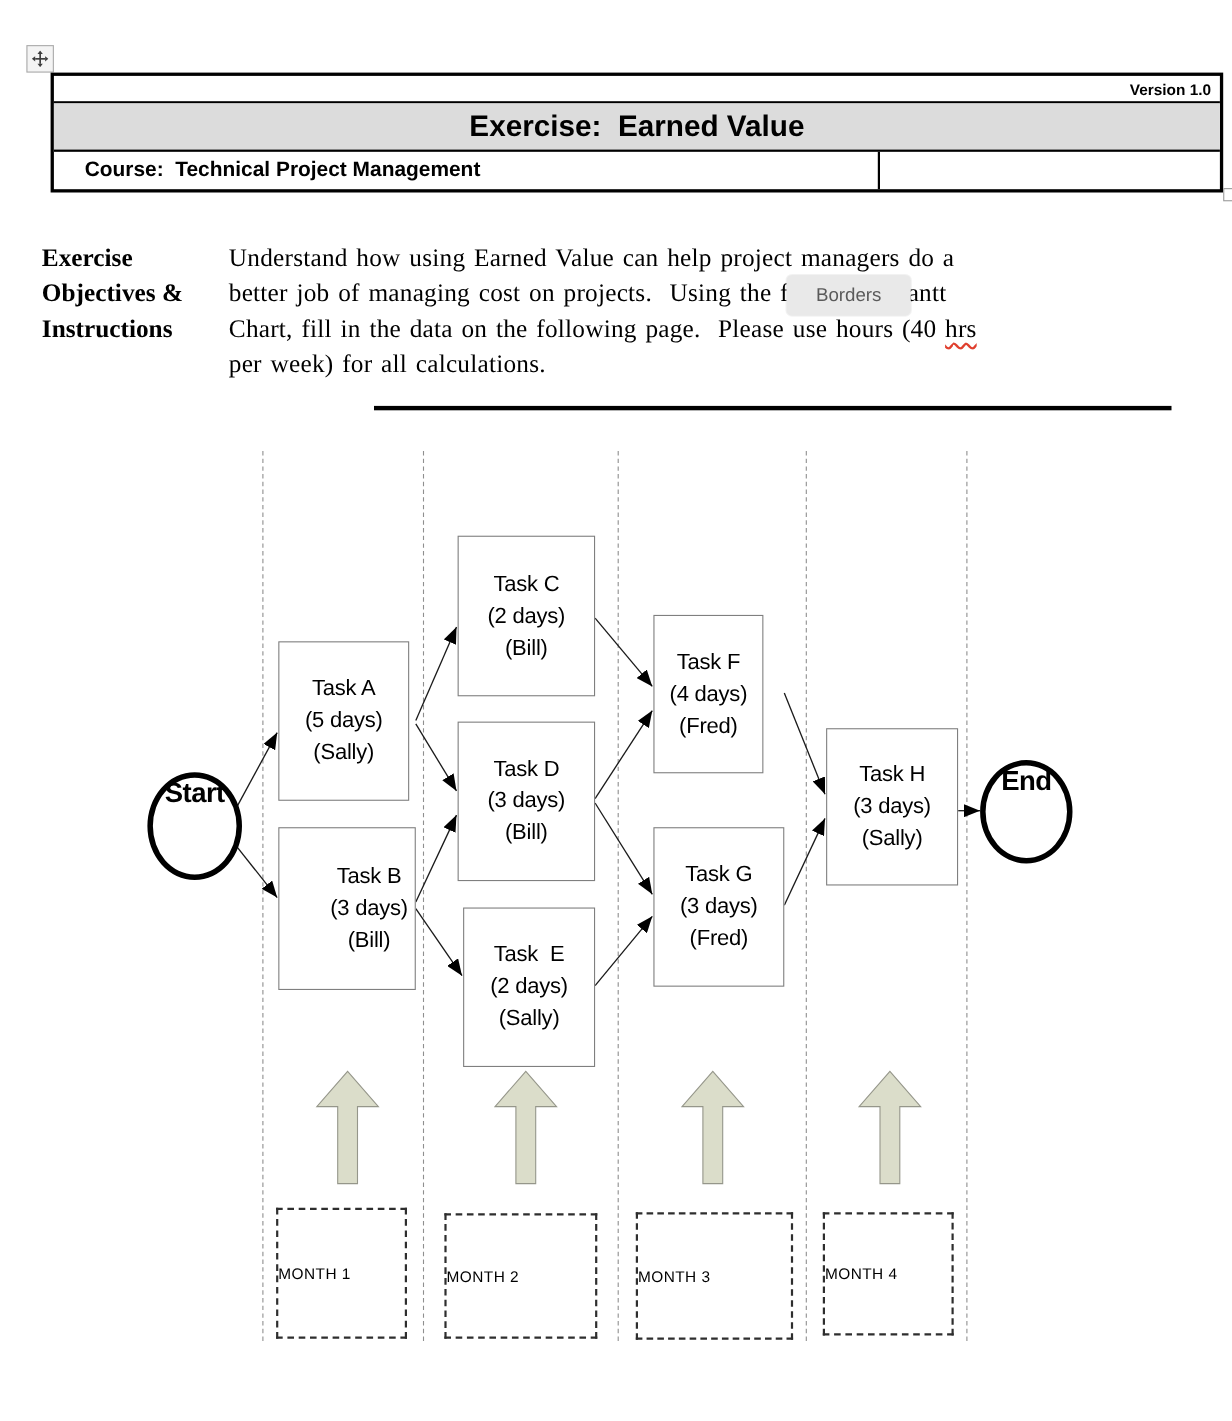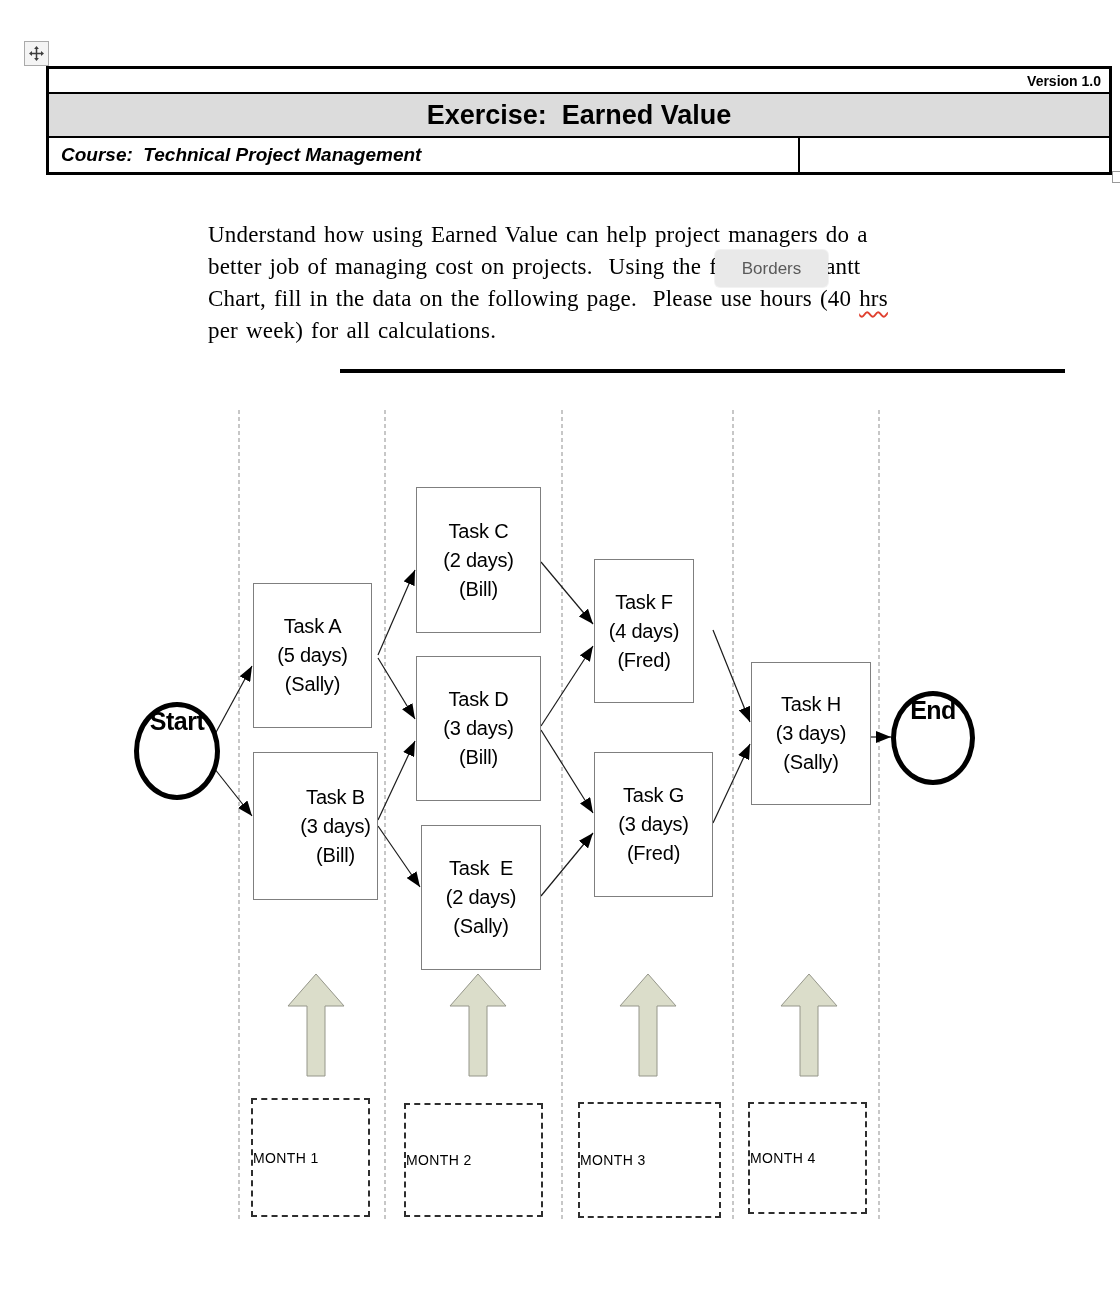--- a/index.html
+++ b/index.html
@@ -15,21 +15,21 @@
   
   .header-table{position:absolute;left:46px;top:66px;width:1066px;border:3px solid #000;
                 box-sizing:border-box;background:#fff;}
   .header-table .row{box-sizing:border-box;white-space:pre;}
   .version-row{height:25px;border-bottom:2px solid #000;display:flex;align-items:center;
                justify-content:flex-end;padding-right:8px;font-size:14px;font-weight:bold;}
   .title-row{height:44px;border-bottom:2px solid #000;display:flex;align-items:center;
              justify-content:center;font-size:27px;font-weight:bold;}
   .course-row{height:34px;display:flex;}
   .course-cell{width:751px;box-sizing:border-box;border-right:2px solid #000;display:flex;
-               align-items:center;padding-left:12px;font-size:19px;font-weight:bold;white-space:pre;font-style:italic;}
+               align-items:center;padding-left:28px;font-size:19px;font-weight:bold;white-space:pre;}
   .blank-cell{flex:1;}
 
   
   .instructions-heading{position:absolute;left:38px;top:219px;width:168px;
         font-family:"Liberation Serif",serif;font-weight:bold;font-size:23px;line-height:32px;}
   .instructions-body{position:absolute;left:208px;top:219px;width:800px;
         font-family:"Liberation Serif",serif;font-size:23px;line-height:32px;
         letter-spacing:0.2px;word-spacing:2px;}
   .instructions-body .line{white-space:pre;}
   .misspelled{text-decoration-line:underline;text-decoration-style:wavy;
@@ -80,20 +80,25 @@
     </div>
     <div class="row course-row">
       <div class="course-cell">
         <span>Course:  Technical Project Management</span>
       </div>
       <div class="blank-cell"></div>
     </div>
   </div>
   <div class="table-resize-handle"></div>
 
+  <div class="instructions-heading">
+    <div class="line">Exercise</div>
+    <div class="line">Objectives &amp;</div>
+    <div class="line">Instructions</div>
+  </div>
   <div class="instructions-body">
     <div class="line">Understand how using Earned Value can help project managers do a</div>
     <div class="line"><span>better job of managing cost on projects.  Using the following Gantt</span></div>
     <div class="line"><span>Chart, fill in the data on the following page.  Please use hours (40 </span><span class="misspelled" id="flagged-word" style="text-decoration-color: rgb(224, 64, 47);">hrs</span></div>
     <div class="line">per week) for all calculations.</div>
   </div>
 
   <div class="tooltip" id="borders-tooltip" style="background: rgb(233, 233, 233); color: rgb(90, 90, 90);">
     <span>Borders</span>
   </div>

